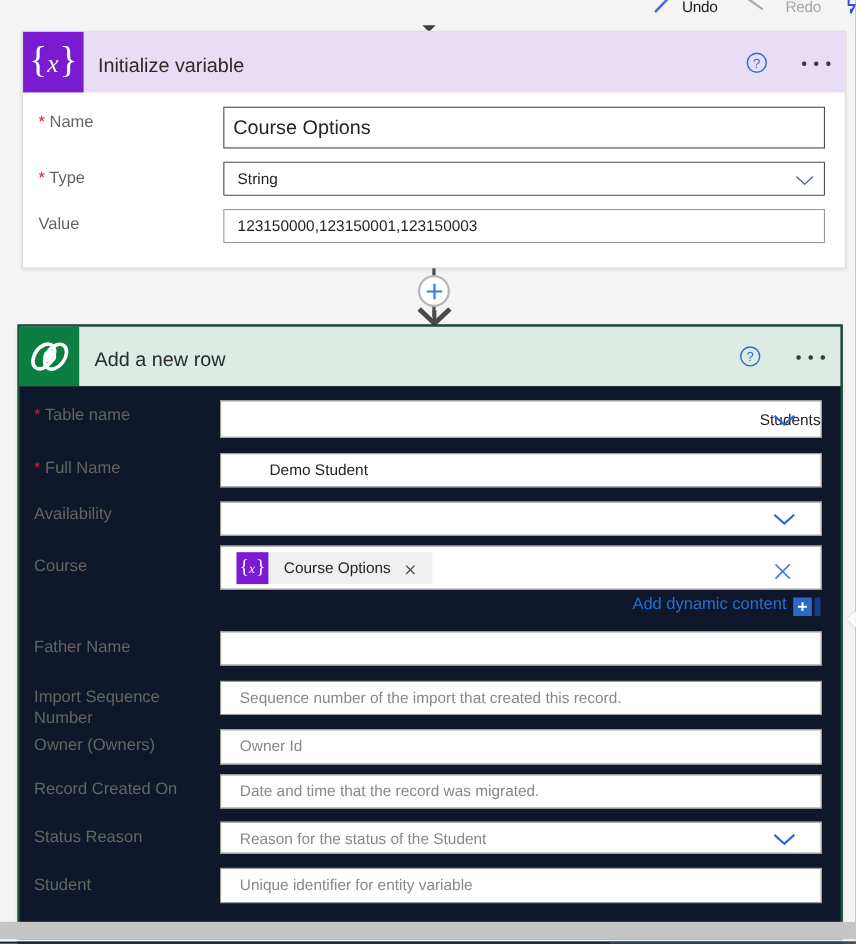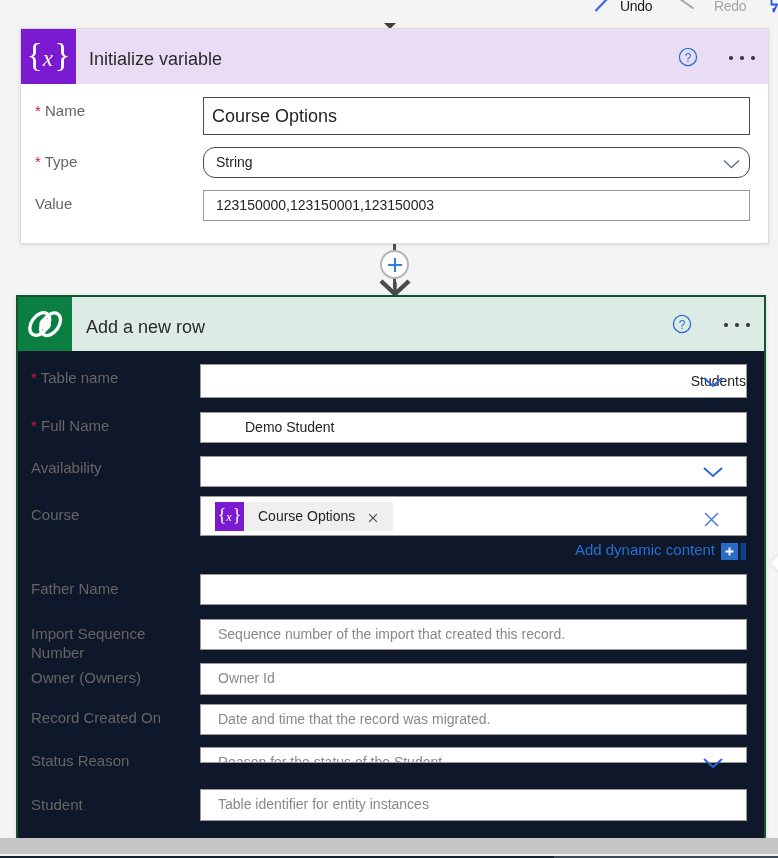--- a/index.html
+++ b/index.html
@@ -128,21 +128,21 @@
     </svg>
     <div class="dots" style="left:708px; top:27px;">
         <span></span>
         <span></span>
         <span></span>
       </div>
   </div>
   <div class="label req" style="left:14px; top:73px;text-align:right;">Name</div>
   <div class="inp" style="top:68px; height:38px; line-height:36px; border-color:#4a4a4a; font-size:18px; padding-left:8px;">Course Options</div>
   <div class="label req" style="left:14px; top:124px;">Type</div>
-  <div class="inp" style="top:118px; height:31px; border-color:#4a4a4a; border-radius:12px;">String</div>
+  <div class="inp" style="top:118px; height:31px; border-color:#4a4a4a; border-radius:1px;">String</div>
   <svg class="chev" style="left:701px; top:128px;" width="18" height="14" viewBox="0 0 18 14">
       <path d="M2 3.5 L9.5 10.5 L17 3.5" stroke="#607093" stroke-width="1.4" fill="none"></path>
     </svg>
   <div class="label" style="left:14px; top:166px;">Value</div>
   <div class="inp" style="top:161px; height:31px;">123150000,123150001,123150003</div>
 </div>
 
 <div class="shaft"></div>
 <div class="pluscirc"></div>
 <svg class="abs" style="left:386px; top:256px;" width="18" height="18" viewBox="0 0 18 18">
@@ -218,27 +218,27 @@
   <div class="label" style="left:13px; top:327px; width:135px; line-height:19px;">Import Sequence Number</div>
   <div class="inp ph" style="top:322px; height:31px;">Sequence number of the import that created this record.</div>
 
   <div class="label" style="left:13px; top:372px;">Owner (Owners)</div>
   <div class="inp ph" style="top:366px; height:32px;">Owner Id</div>
 
   <div class="label" style="left:13px; top:412px;">Record Created On</div>
   <div class="inp ph" style="top:407px; height:31px;">Date and time that the record was migrated.</div>
 
   <div class="label" style="left:13px; top:455px;">Status Reason</div>
-  <div class="inp ph" style="top:450px; height:16px;">Reason for the status of the Student</div>
+  <div class="inp ph" style="top:450px; height:29px;">Reason for the status of the Student</div>
   <svg class="chev" style="left:684px; top:459px;" width="22" height="14" viewBox="0 0 22 14">
       <path d="M2 3 L11 11 L20 3" stroke="#2b66e0" stroke-width="2" fill="none"></path>
     </svg>
 
   <div class="label" style="left:13px; top:499px;">Student</div>
-  <div class="inp ph" style="top:492px; height:32px;">Table identifier for entity instances</div>
+  <div class="inp ph" style="top:492px; height:32px;">Unique identifier for entity variable</div>
 </div>
 
 <div class="beak"></div>
 
 <div class="graybar"></div>
 <div class="whitestrip"></div>
 <div class="darkbar"></div>
 <div class="darkbar2"></div>
 
 </body></html>

